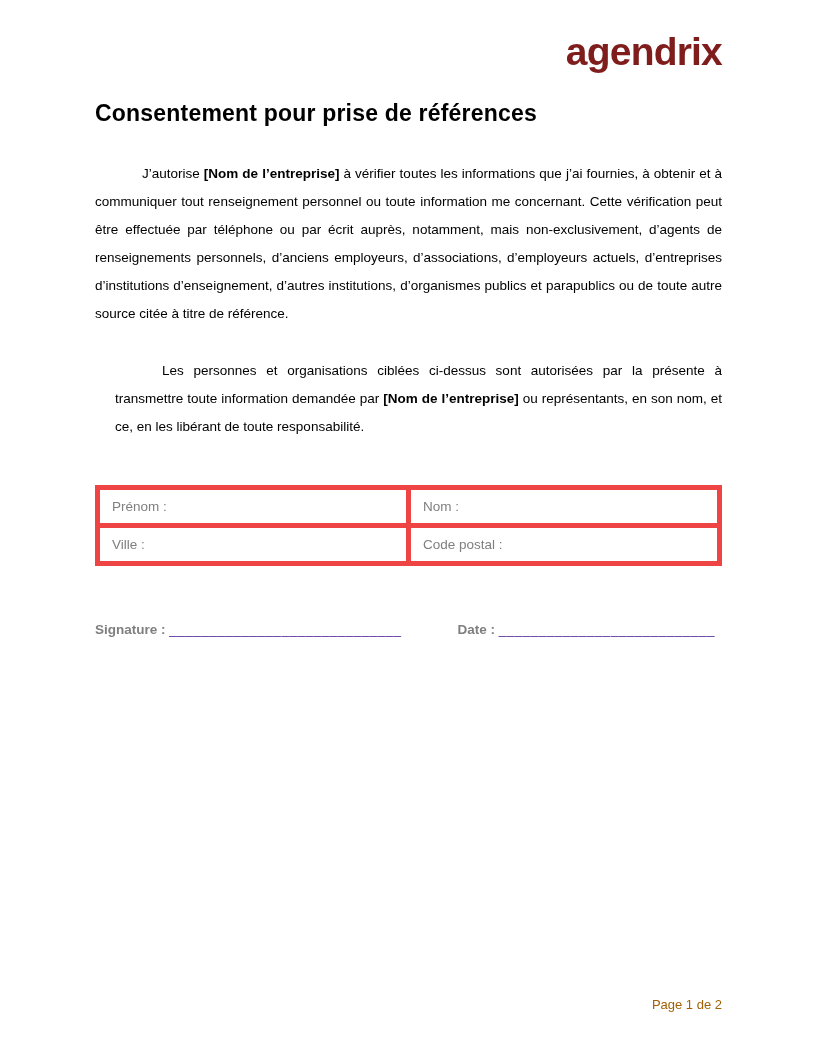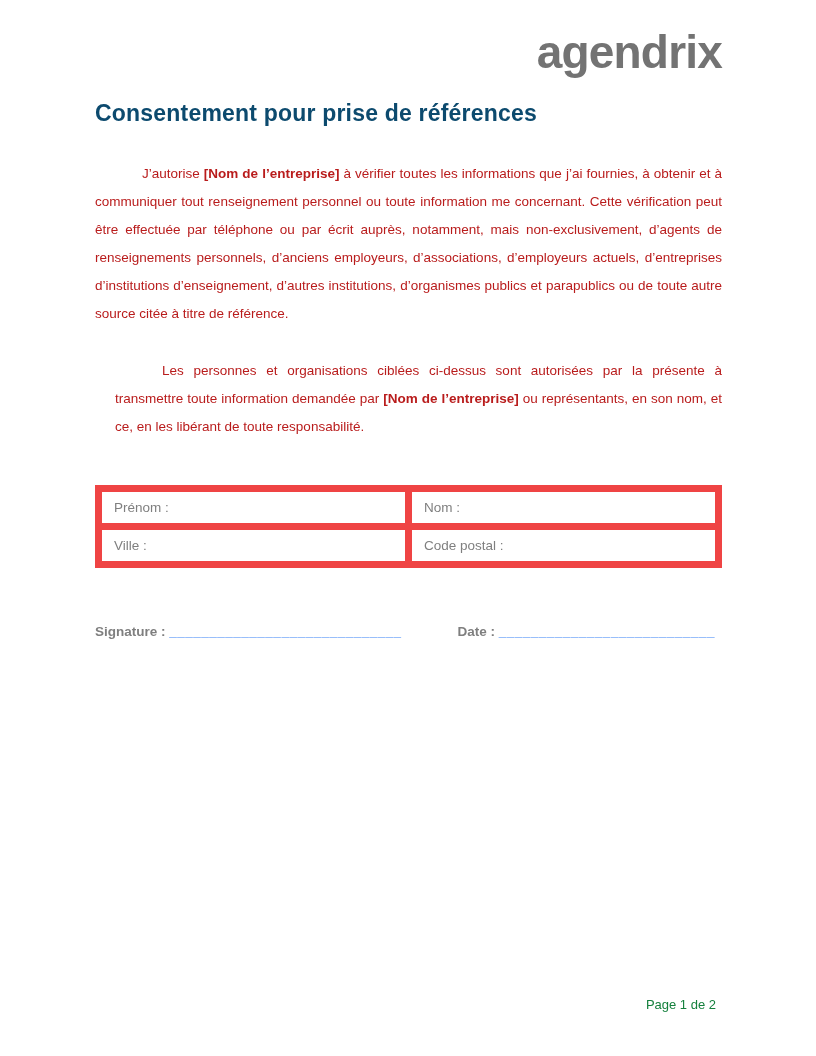--- a/index.html
+++ b/index.html
@@ -16,82 +16,82 @@
   .content {
     padding: 30px 94px 0 95px;
   }
 
   .logo-row {
     text-align: right;
     height: 42px;
     margin-top: 2px;
   }
   .logo {
-    font-size: 46px;
+    font-size: 39px;
     font-weight: 700;
     letter-spacing: -0.8px;
-    color: #737373;
+    color: #7f1d1d;
     line-height: 40px;
   }
 
   .title {
     margin-top: 26px;
     font-size: 23px;
     font-weight: 700;
-    color: #0c4a6e;
+    color: #000000;
     letter-spacing: 0.2px;
   }
 
   .body-par {
     margin-top: 33px;
     font-size: 13.5px;
     line-height: 28px;
-    color: #b91c1c;
+    color: #000000;
     text-align: justify;
     text-indent: 47px;
   }
   .body-par + .body-par { margin-top: 29px; margin-left: 20px; }
   .bold { font-weight: 700; }
 
   table.fields {
     margin-top: 44px;
     width: 100%;
     border-collapse: collapse;
   }
   table.fields td {
     width: 50%;
     height: 38px;
-    border: 7px solid #ef4444;
+    border: 5px solid #ef4444;
     padding: 0 12px;
     font-size: 13.5px;
     color: #7F7F7F;
     vertical-align: middle;
   }
 
   .signature-row {
     margin-top: 56px;
     display: flex;
     align-items: baseline;
     font-size: 13.5px;
     color: #7F7F7F;
     font-weight: 700;
   }
   .sig-line {
-    font-weight: 700;
-    color: #3b82f6;
+    font-weight: 400;
+    color: #4c1d95;
     letter-spacing: 0.5px;
   }
   .date-part { margin-left: 56px; text-align: right; }
 
   .footer {
     position: absolute;
-    right: 100px;
+    right: 94px;
     bottom: 44px;
     font-size: 13px;
-    color: #15803d;
+    color: #a16207;
   }
 </style>
 </head>
 <body>
 
 <div class="page">
   <div class="content">
 
     <div class="logo-row">
       <span class="logo">agendrix</span>

